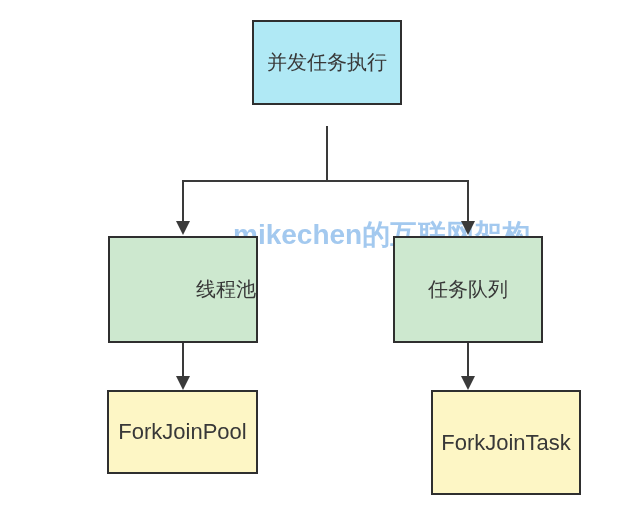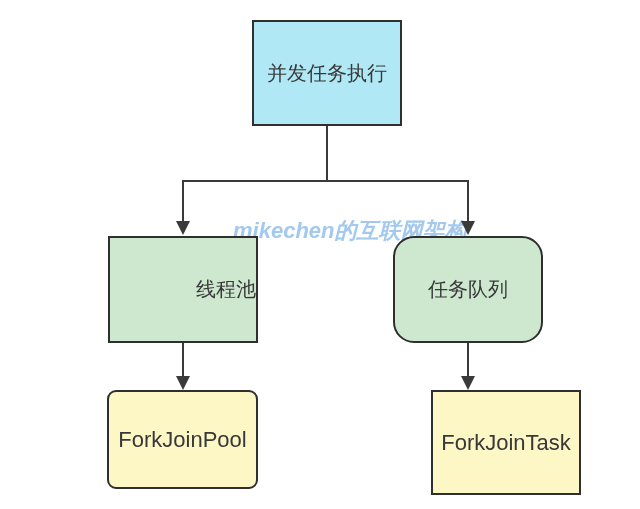--- a/index.html
+++ b/index.html
@@ -31,38 +31,36 @@
     border: 2px solid var(--border);
     display: flex;
     align-items: center;
     justify-content: center;
     color: var(--text);
     font-size: 20px;
     text-align: center;
     z-index: 2;
   }
   .node-root {
-    left: 252px; top: 20px; width: 150px; height: 106px;
+    left: 252px; top: 20px; width: 150px; height: 85px;
     background: var(--root-fill);
   }
   .node-mid-left {
     left: 108px; top: 236px; width: 150px; height: 107px;
     background: var(--mid-fill);
     justify-content: flex-end;
   }
   .node-mid-right {
     left: 393px; top: 236px; width: 150px; height: 107px;
     background: var(--mid-fill);
-    border-radius: 21px;
   }
   .node-leaf-left {
-    left: 107px; top: 390px; width: 151px; height: 99px;
+    left: 107px; top: 390px; width: 151px; height: 84px;
     background: var(--leaf-fill);
     font-size: 22px;
-    border-radius: 9px;
   }
   .node-leaf-right {
     left: 393px; top: 390px; width: 150px; height: 105px;
     background: var(--leaf-fill);
     font-size: 22px;
     margin-left: 38px;
   }
   .line {
     position: absolute;
     background: var(--line);
@@ -85,26 +83,25 @@
   .h-right-drop  { left: 461px; top: 221px; }
   
   .c-left-leaf   { left: 182px; top: 343px; width: 2px; height: 35px; }
   .c-right-leaf  { left: 467px; top: 343px; width: 2px; height: 35px; }
   .h-left-leaf   { left: 176px; top: 376px; }
   .h-right-leaf  { left: 461px; top: 376px; }
   .watermark {
     position: absolute;
     left: 233px;
     top: 216px;
-    font-size: 22px;
+    font-size: 28px;
     font-weight: bold;
     color: var(--watermark);
     white-space: nowrap;
     z-index: 1;
-    font-style: italic;
   }
 </style>
 </head>
 <body>
 
 <div class="canvas">
 
   <div class="watermark">mikechen的互联网架构</div>
 
   <div class="node node-root">

